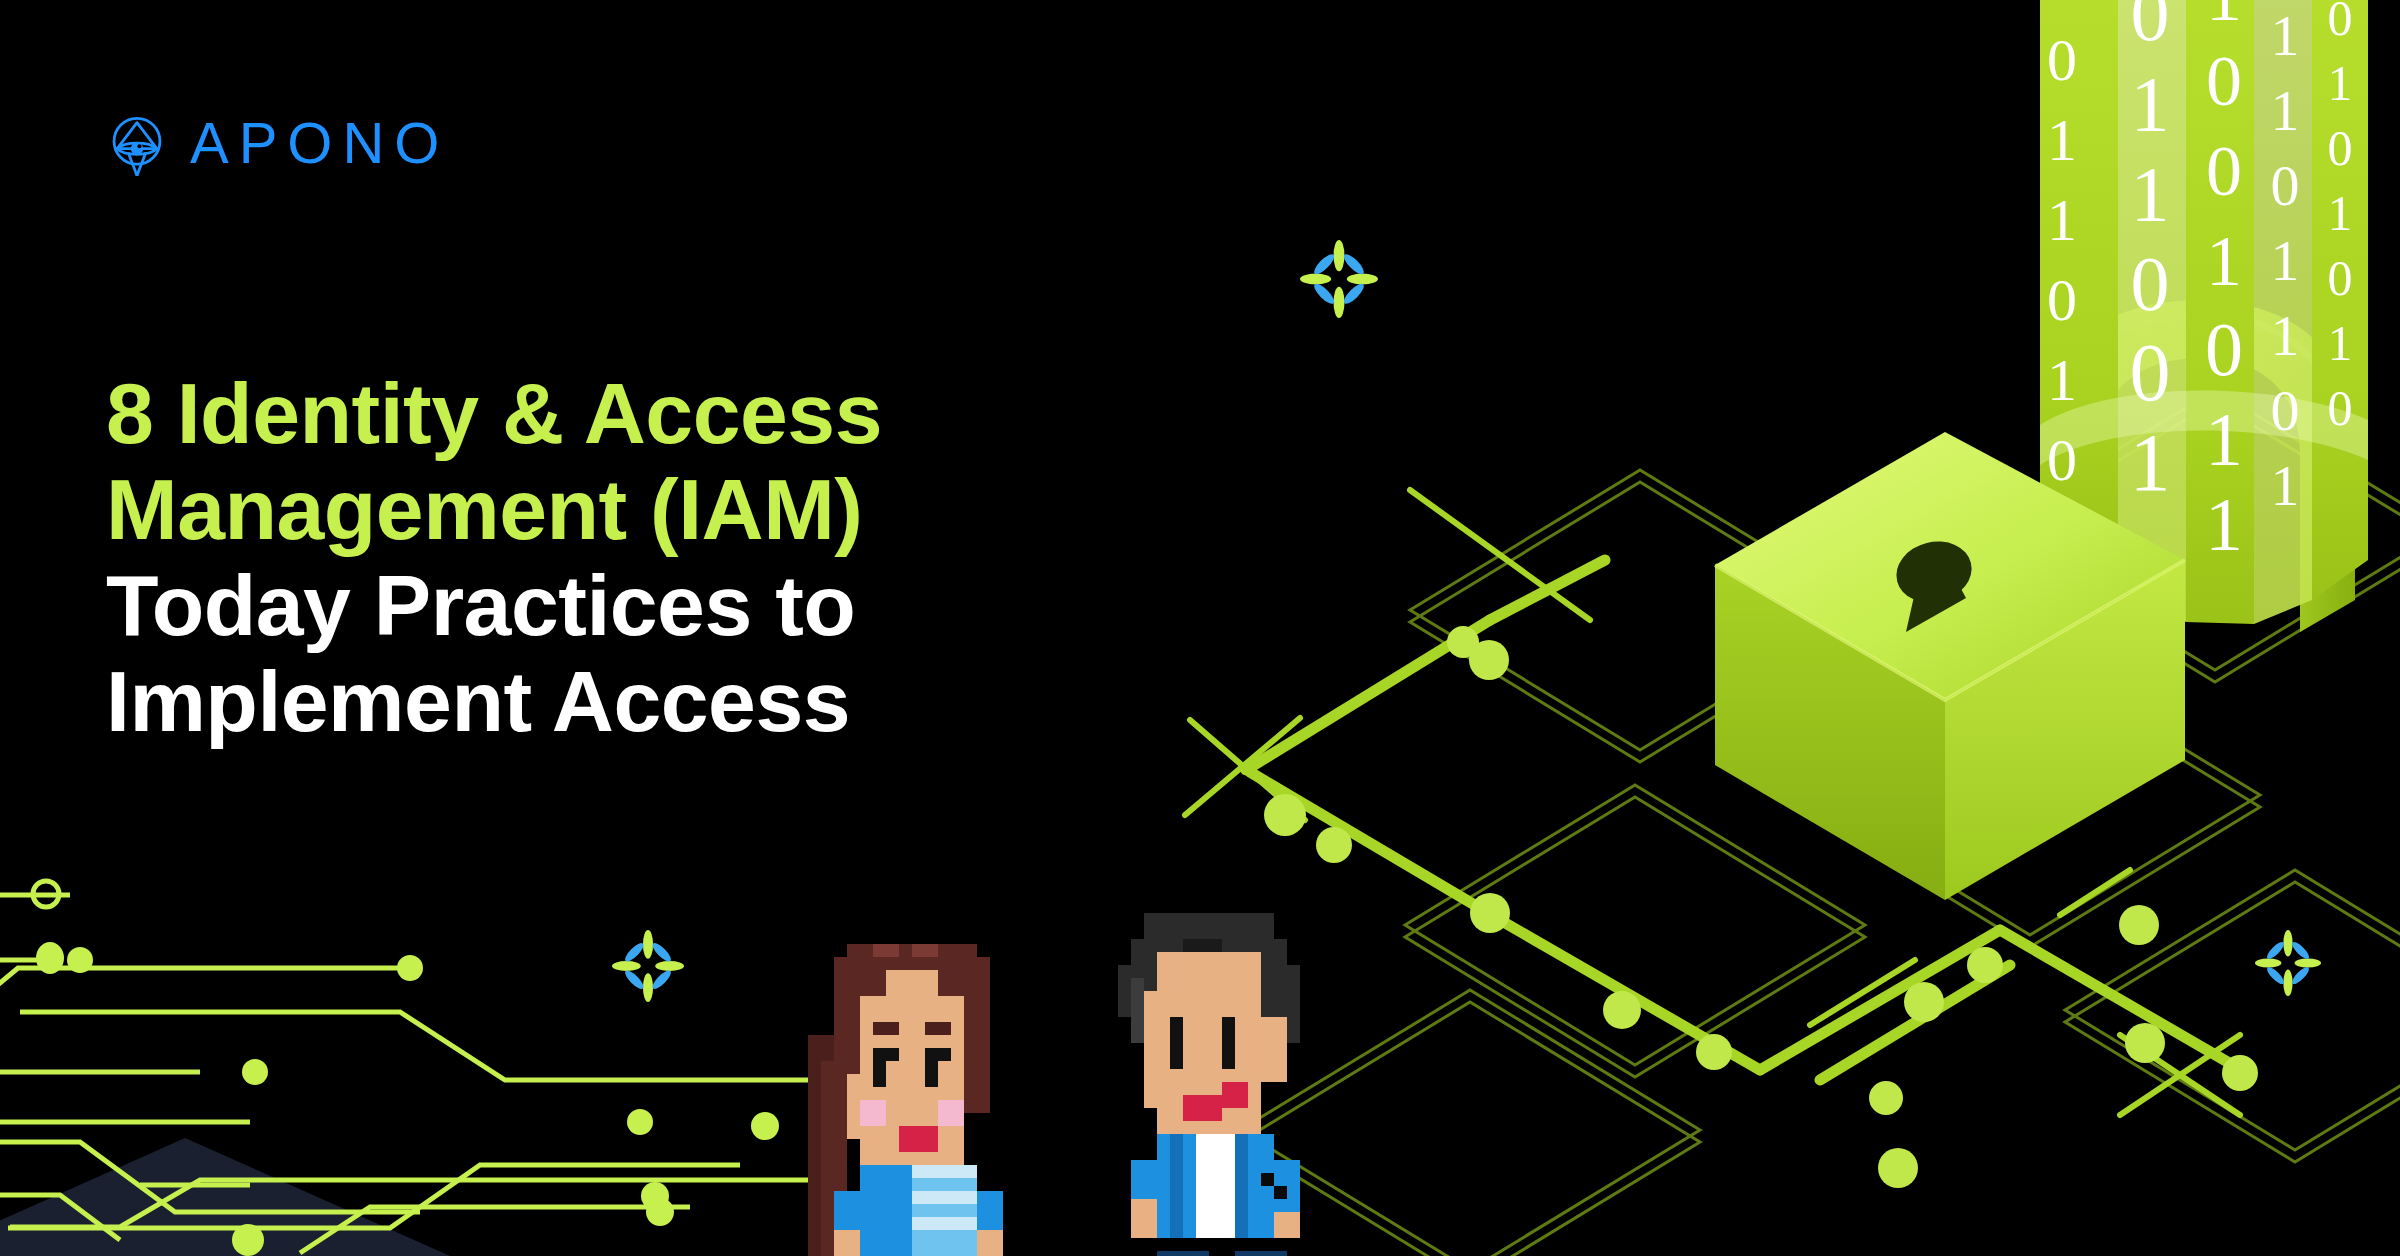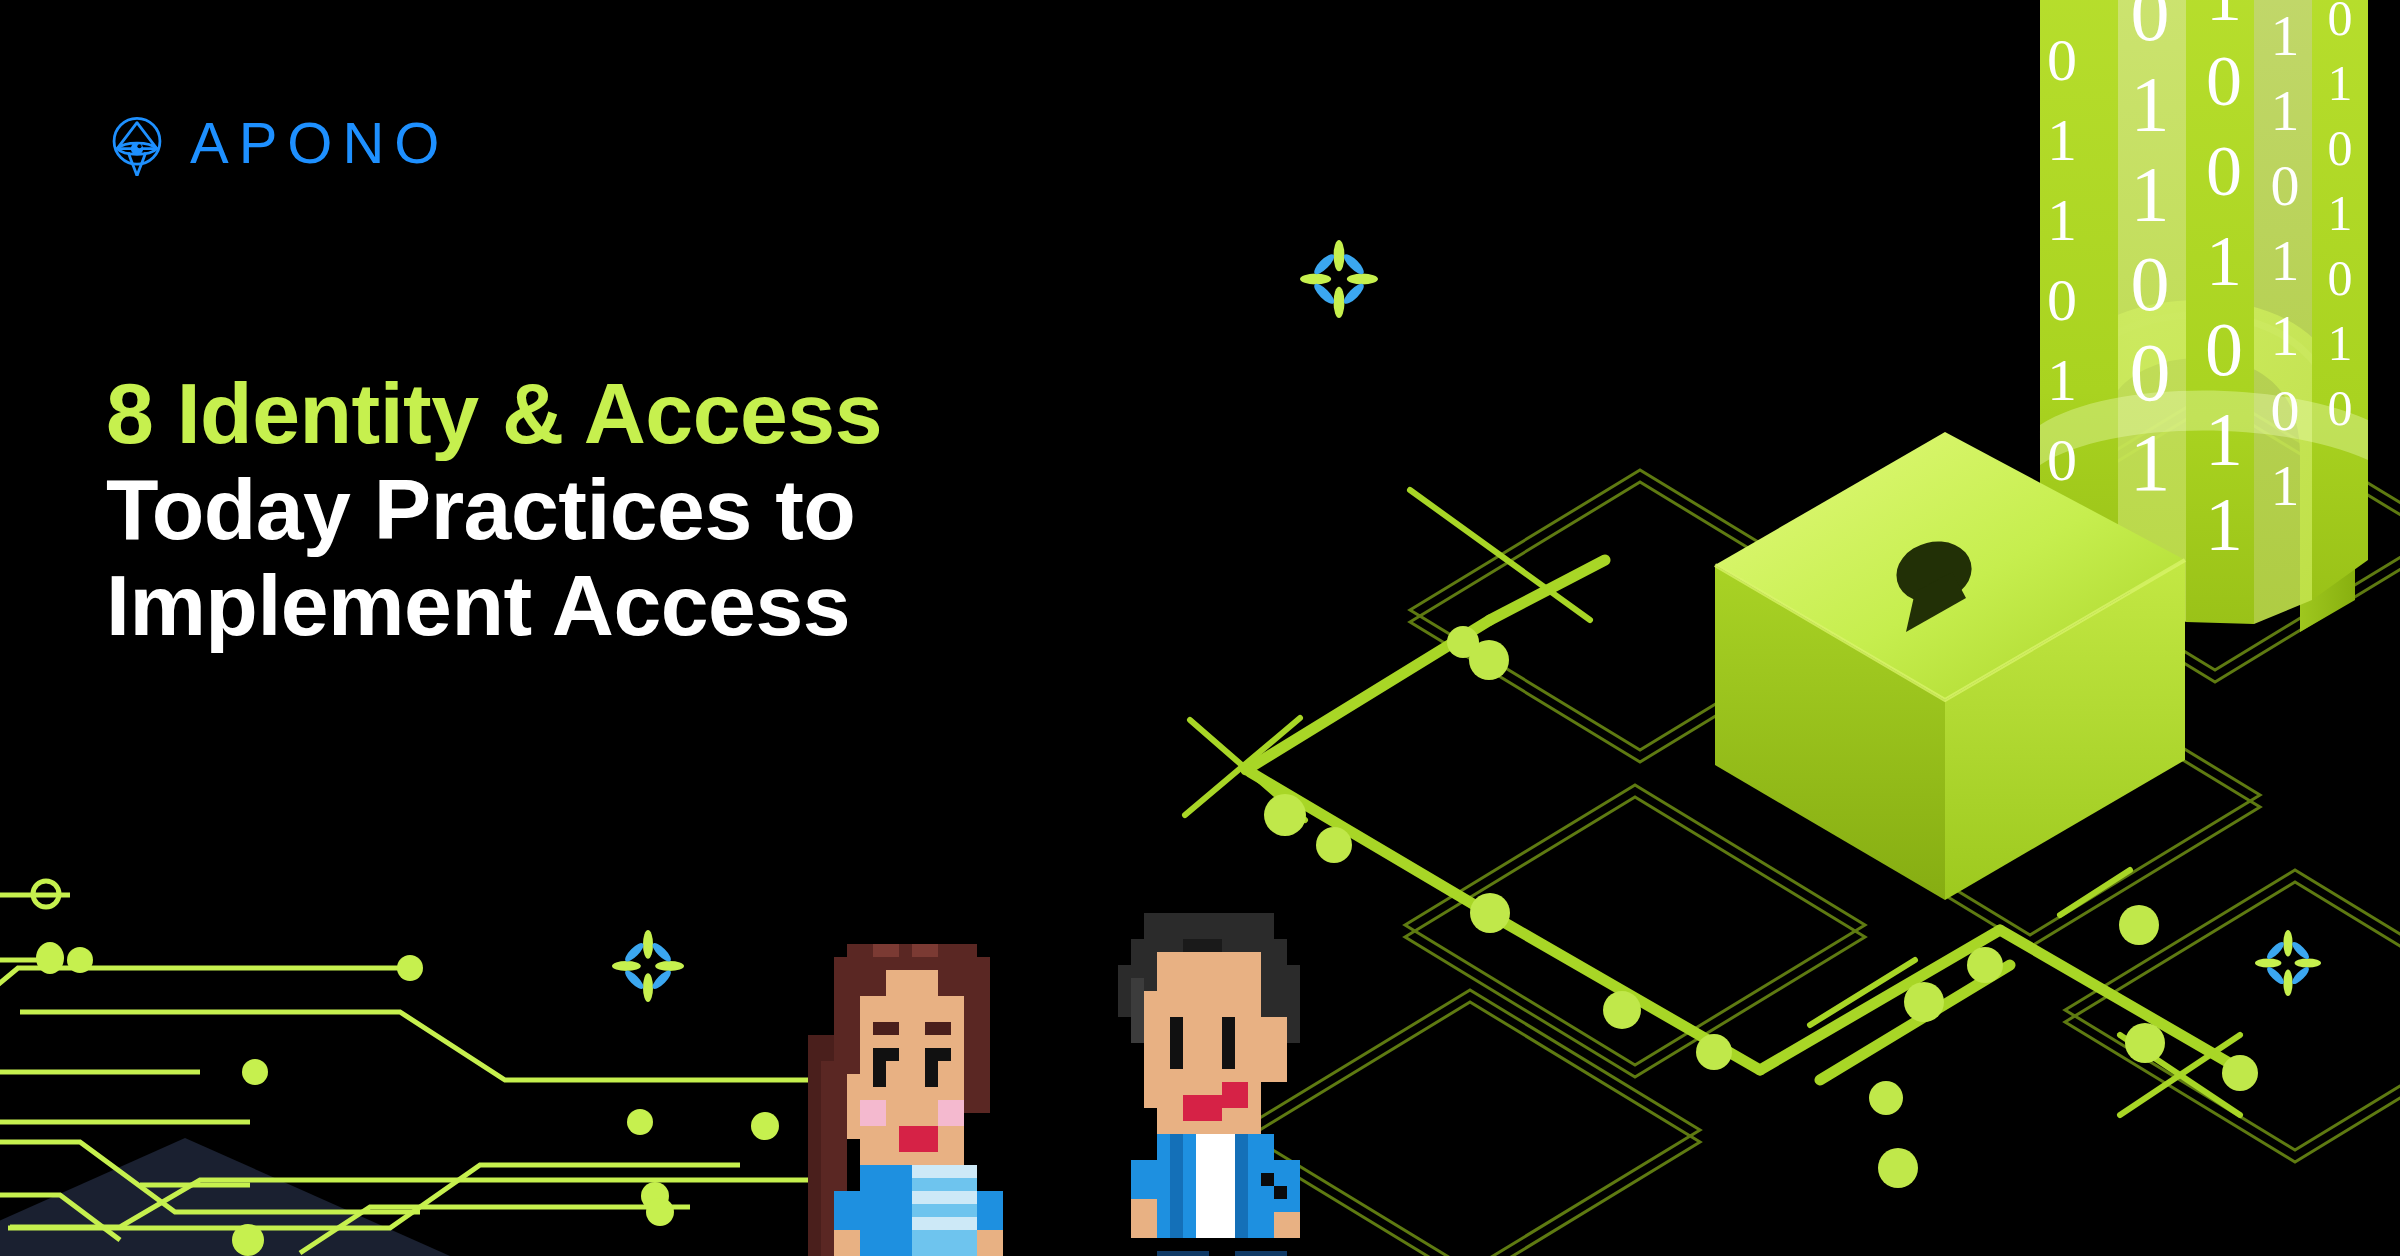--- a/index.html
+++ b/index.html
@@ -416,17 +416,18 @@
       <path d="M18 56 C30 44, 70 44, 82 56 C70 68, 30 68, 18 56 Z" fill="none" stroke="#1E90FF" stroke-width="4.5"></path>
       <circle cx="50" cy="56" r="10" fill="#1E90FF"></circle>
       <circle cx="54" cy="52" r="3.4" fill="#000000"></circle>
       <path d="M36 62 C42 80, 47 90, 50 100 C53 90, 58 80, 64 62" fill="none" stroke="#1E90FF" stroke-width="4.5" stroke-linejoin="round"></path>
     </svg>
     <span id="logo-word">APONO</span>
   </div>
 
   <h1 id="headline">
     <span class="ln c-green">8 Identity &amp; Access</span>
+    <span class="ln c-green">Management (IAM)</span>
     <span class="ln c-white">Today Practices to</span>
     <span class="ln c-white">Implement Access</span>
   </h1>
 
 </div>
 
 </body></html>

